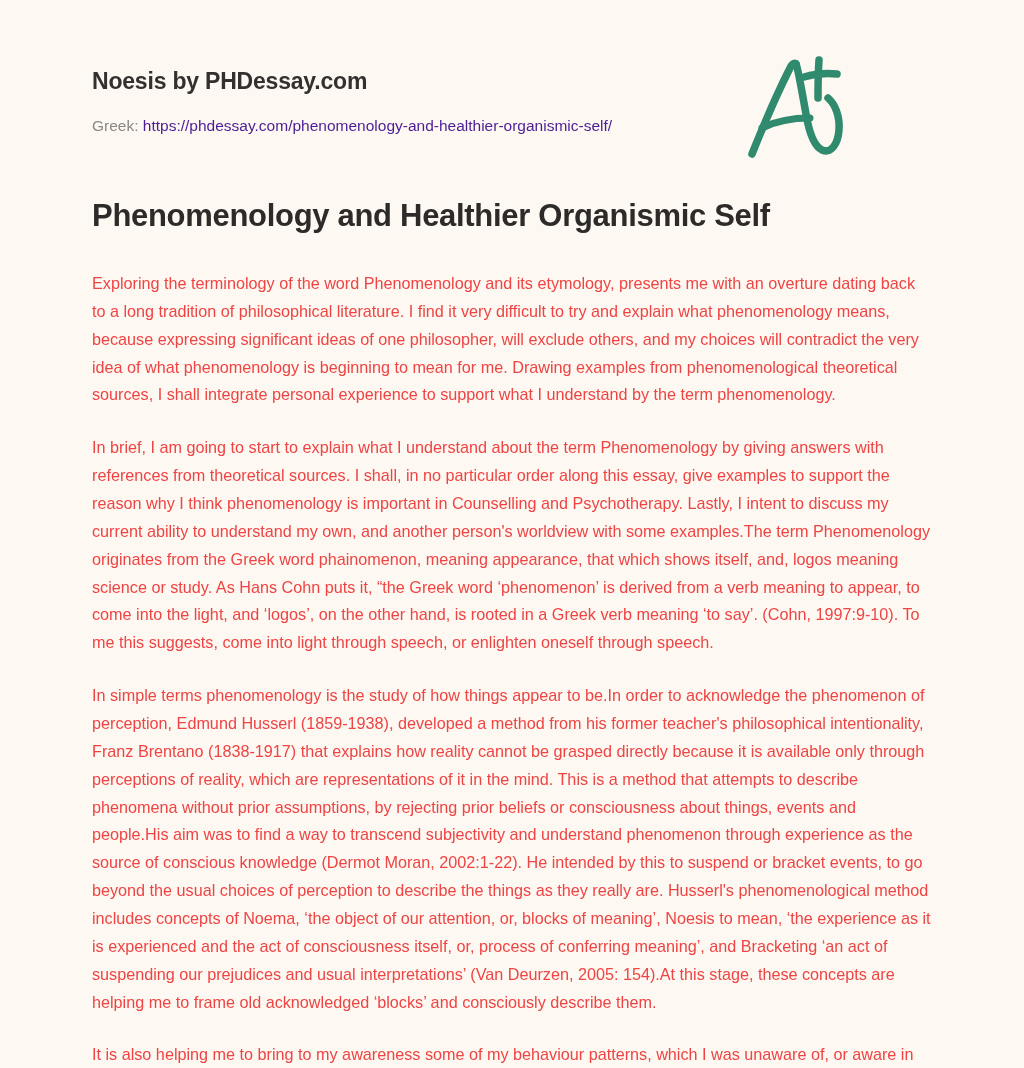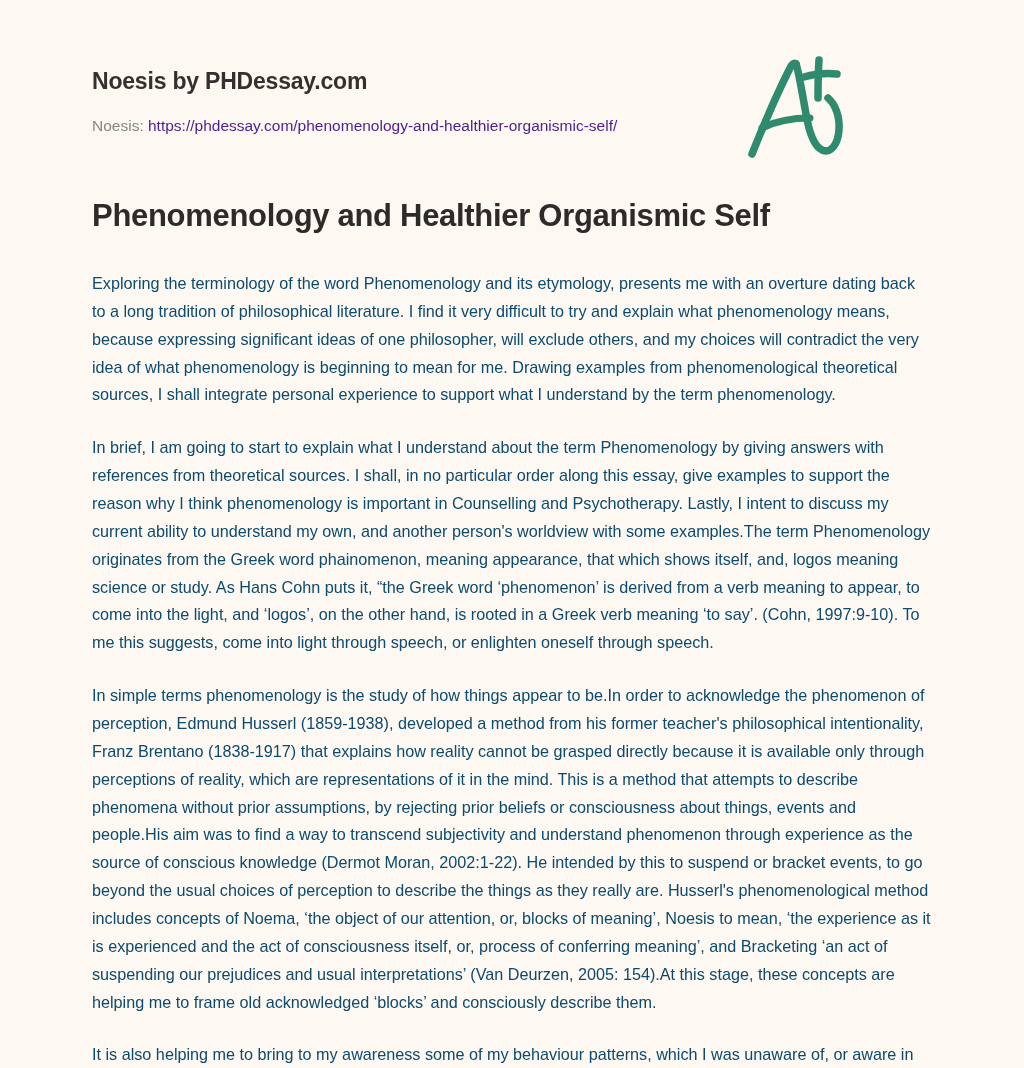--- a/index.html
+++ b/index.html
@@ -82,38 +82,38 @@
 
   
   .article {
     margin-top: 34px;
     width: 848px;
   }
   .article p {
     margin: 0 8px 25px 0;
     font-size: 16.2px;
     line-height: 1.72;
-    color: #0c4a6e;
+    color: #ef4444;
     text-align: left;
   }
   .article p:last-child {
     margin-bottom: 0;
   }
 </style>
 </head>
 <body>
 
 <div class="page">
 
   <div class="header">
 
     <div class="brand-line">Noesis by PHDessay.com</div>
 
     <div class="source-line">
-      <span class="source-label">Noesis:</span>
+      <span class="source-label">Greek:</span>
       <span class="source-url">https://phdessay.com/phenomenology-and-healthier-organismic-self/</span>
     </div>
 
     <div class="logo">
       <svg viewBox="0 0 120 120" xmlns="http://www.w3.org/2000/svg">
         <g fill="none" stroke="#2f8a6e" stroke-linecap="round" stroke-linejoin="round">
 
           <path d="M18 106 C 26 86, 42 48, 55 22 C 57 17, 60 14, 62 16" stroke-width="7.5"></path>
 
           <path d="M62 16 C 64 20, 68 44, 72 66 C 75 84, 80 98, 88 102

